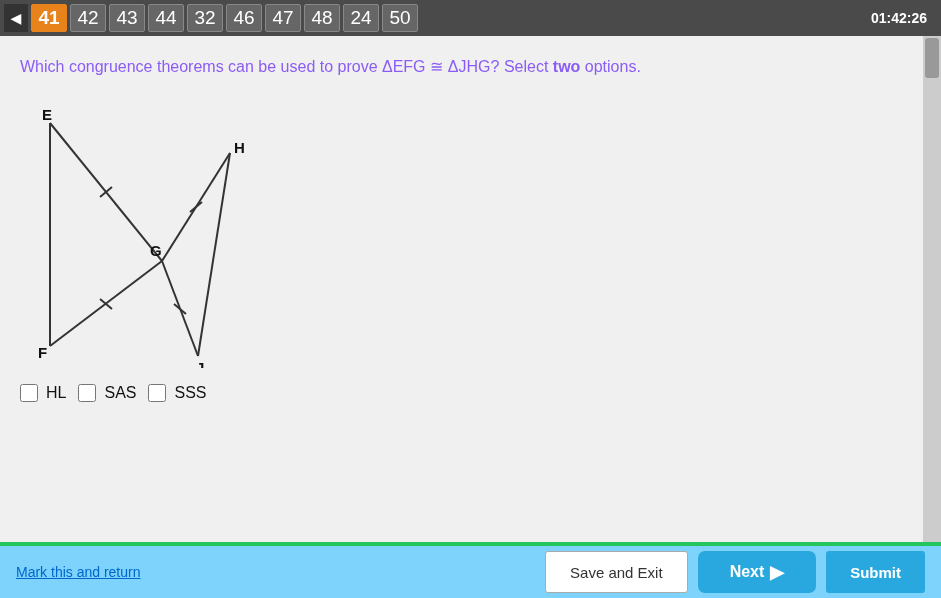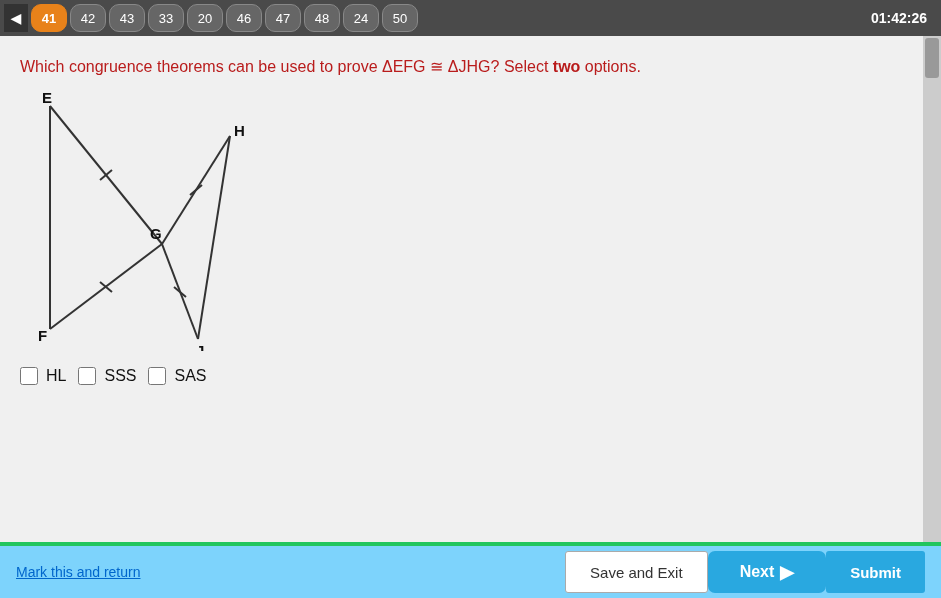--- a/index.html
+++ b/index.html
@@ -34,26 +34,26 @@
       display: flex;
       align-items: center;
       justify-content: center;
     }
     .question-btn {
       background: #666;
       color: #fff;
       border: 1px solid #888;
       min-width: 36px;
       height: 28px;
-      font-size: 13px;
+      font-size: 19px;
       cursor: pointer;
       display: flex;
       align-items: center;
       justify-content: center;
-      border-radius: 10px;
+      border-radius: 2px;
     }
     .question-btn.active {
       background: #e8821a;
       border-color: #e8821a;
       font-weight: bold;
     }
     .timer {
       margin-left: auto;
       color: #fff;
       font-size: 14px;
@@ -72,22 +72,22 @@
     .question-panel {
       background: #f0f0f0;
       flex: 1;
       padding: 20px 20px 0 20px;
       overflow-y: auto;
       position: relative;
     }
 
     .question-text {
       font-size: 16px;
-      color: #b91c1c;
-      margin-bottom: 3px;
+      color: #8b5cf6;
+      margin-bottom: 20px;
       line-height: 1.4;
     }
 
     .question-text strong {
       font-weight: bold;
     }
 
     
     .diagram {
       width: 260px;
@@ -146,20 +146,21 @@
       color: #0066cc;
       text-decoration: underline;
       font-size: 14px;
       cursor: pointer;
       background: none;
       border: none;
     }
     .bottom-buttons {
       margin-left: auto;
       display: flex;
+      gap: 10px;
       align-items: center;
     }
     .btn-save-exit {
       background: #fff;
       border: 1px solid #aaa;
       color: #333;
       font-size: 15px;
       padding: 8px 24px;
       cursor: pointer;
       border-radius: 3px;
@@ -202,22 +203,22 @@
 </head>
 <body>
 
 <div class="top-bar">
   <button class="nav-arrow">◀</button>
 
   <div id="question-btns" style="display:flex;gap:3px;">
       <button class="question-btn active">41</button>
       <button class="question-btn">42</button>
       <button class="question-btn">43</button>
-      <button class="question-btn">33</button>
-      <button class="question-btn">20</button>
+      <button class="question-btn">44</button>
+      <button class="question-btn">32</button>
       <button class="question-btn">46</button>
       <button class="question-btn">47</button>
       <button class="question-btn">48</button>
       <button class="question-btn">24</button>
       <button class="question-btn">50</button>
     </div>
   <span class="timer">01:42:26</span>
 </div>
 
 <div class="main-area">
@@ -254,25 +255,25 @@
       </svg>
     </div>
 
     <div class="options">
       <label class="option-item">
         <input type="checkbox" style="">
         <span>HL</span>
       </label>
       <label class="option-item">
         <input type="checkbox" style="">
-        <span>SSS</span>
+        <span>SAS</span>
       </label>
       <label class="option-item">
         <input type="checkbox" style="">
-        <span>SAS</span>
+        <span>SSS</span>
       </label>
     </div>
   </div>
 
   <div class="right-scroll">
     <div class="scroll-thumb"></div>
   </div>
 </div>
 
 <div class="bottom-bar">

